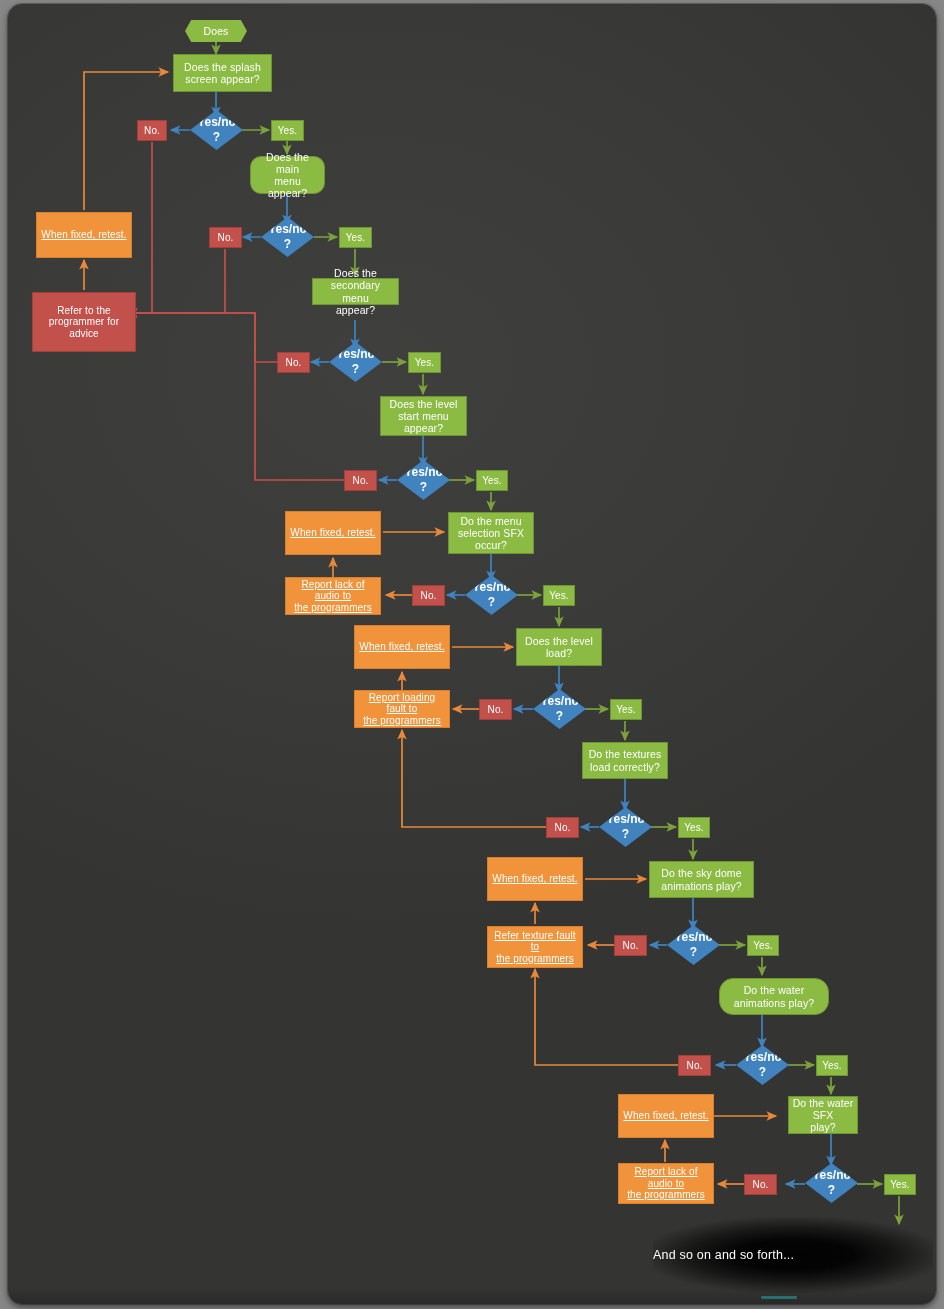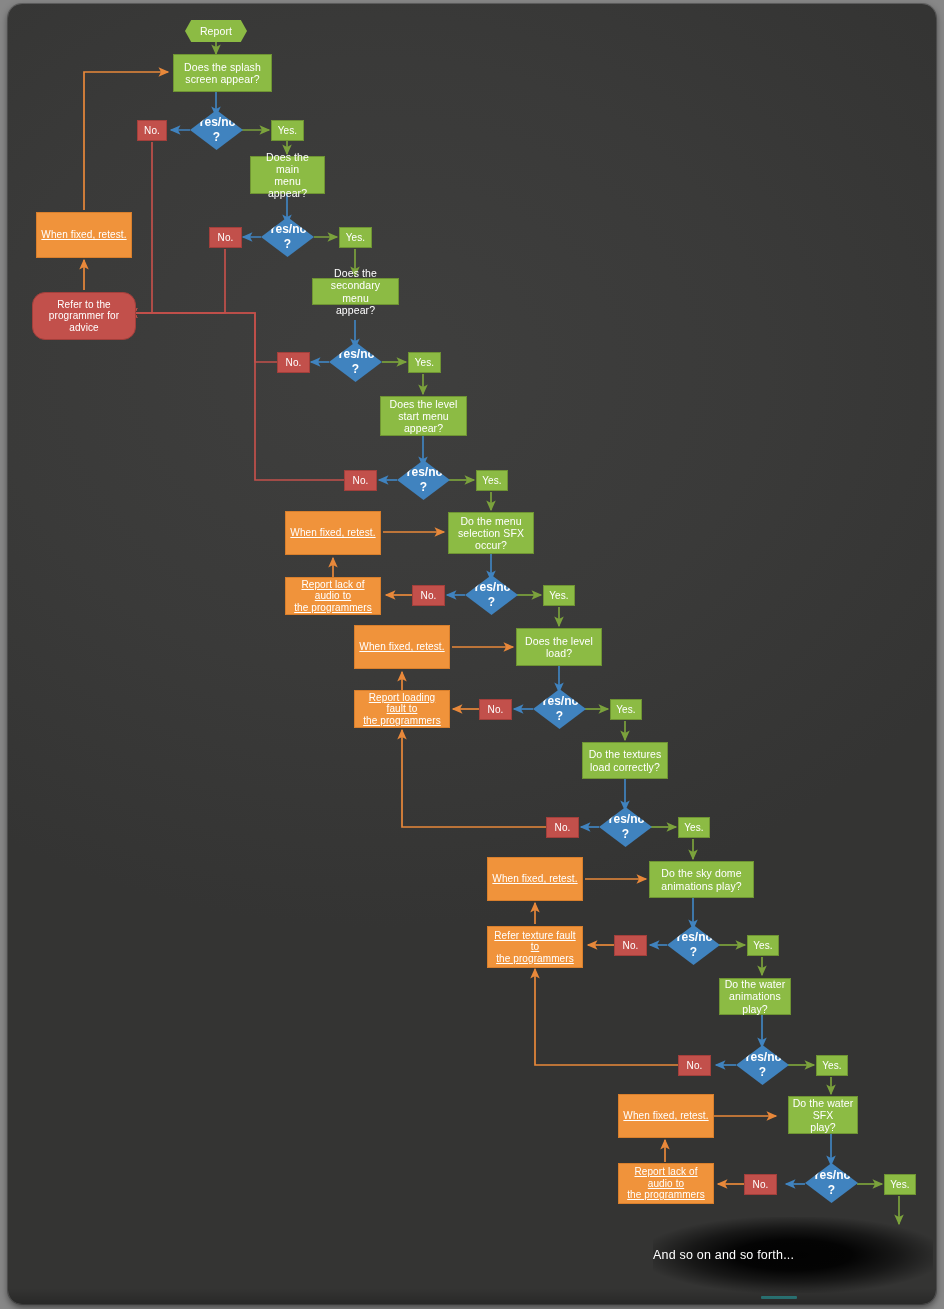--- a/index.html
+++ b/index.html
@@ -245,37 +245,37 @@
 
         <path d="M672,1061 L527,1061 L527,965" stroke="#e8883a" marker-end="url(#ao)"></path>
 
         <path d="M738,1180 L710,1180" stroke="#e8883a" marker-end="url(#ao)"></path>
         <path d="M657,1158 L657,1136" stroke="#e8883a" marker-end="url(#ao)"></path>
         <path d="M706,1112 L768,1112" stroke="#e8883a" marker-end="url(#ao)"></path>
       </g>
     </svg>
 
     <div class="node hexnode" style="left:177px; top:16px; width:62px; height:22px;">
-      <span>Report</span>
+      <span>Does</span>
     </div>
 
     <div class="node green" style="left:165px; top:50px; width:99px; height:38px; white-space:pre-line;">Does the splash
 screen appear?</div>
 
     <div class="diamond" style="left:182px; top:106px; width:53px; height:40px;">
       <div>
         <span>Yes/no</span>
         <span>?</span>
       </div>
     </div>
 
     <div class="node red" style="left:129px; top:116px; width:30px; height:21px;">No.</div>
     <div class="node greenyes" style="left:263px; top:116px; width:33px; height:21px;">Yes.</div>
 
-    <div class="node green" style="left:242px; top:152px; width:75px; height:38px; white-space:pre-line;">Does the main
+    <div class="node green" style="left:242px; top:152px; width:75px; height:38px; white-space:pre-line;border-radius:11px;">Does the main
 menu appear?</div>
 
     <div class="diamond" style="left:253px; top:213px; width:53px; height:40px;">
       <div>
         <span>Yes/no</span>
         <span>?</span>
       </div>
     </div>
 
     <div class="node red" style="left:201px; top:223px; width:33px; height:21px;">No.</div>
@@ -303,21 +303,21 @@
       <div>
         <span>Yes/no</span>
         <span>?</span>
       </div>
     </div>
 
     <div class="node red" style="left:336px; top:466px; width:33px; height:21px;">No.</div>
     <div class="node greenyes" style="left:468px; top:466px; width:32px; height:21px;">Yes.</div>
 
     <div class="node orange" style="left:28px; top:208px; width:96px; height:46px;">When fixed, retest.</div>
-    <div class="node red" style="left:24px; top:288px; width:104px; height:48px; white-space:pre-line;border-radius:13px;">Refer to the
+    <div class="node red" style="left:24px; top:288px; width:104px; height:60px; white-space:pre-line;">Refer to the
 programmer for advice</div>
 
     <div class="node green" style="left:440px; top:508px; width:86px; height:42px; white-space:pre-line;">Do the menu
 selection SFX
 occur?</div>
 
     <div class="diamond" style="left:457px; top:571px; width:53px; height:40px;">
       <div>
         <span>Yes/no</span>
         <span>?</span>
@@ -371,21 +371,21 @@
       </div>
     </div>
 
     <div class="node red" style="left:606px; top:931px; width:33px; height:21px;">No.</div>
     <div class="node greenyes" style="left:739px; top:931px; width:32px; height:21px;">Yes.</div>
 
     <div class="node orange" style="left:479px; top:853px; width:96px; height:44px;">When fixed, retest.</div>
     <div class="node orange" style="left:479px; top:922px; width:96px; height:42px; white-space:pre-line;">Refer texture fault to
 the programmers</div>
 
-    <div class="node green" style="left:711px; top:974px; width:72px; height:37px; white-space:pre-line;">Do the water
+    <div class="node green" style="left:711px; top:974px; width:110px; height:37px; white-space:pre-line;border-radius:14px;">Do the water
 animations play?</div>
 
     <div class="diamond" style="left:728px; top:1041px; width:53px; height:40px;">
       <div>
         <span>Yes/no</span>
         <span>?</span>
       </div>
     </div>
 
     <div class="node red" style="left:670px; top:1051px; width:33px; height:21px;">No.</div>

